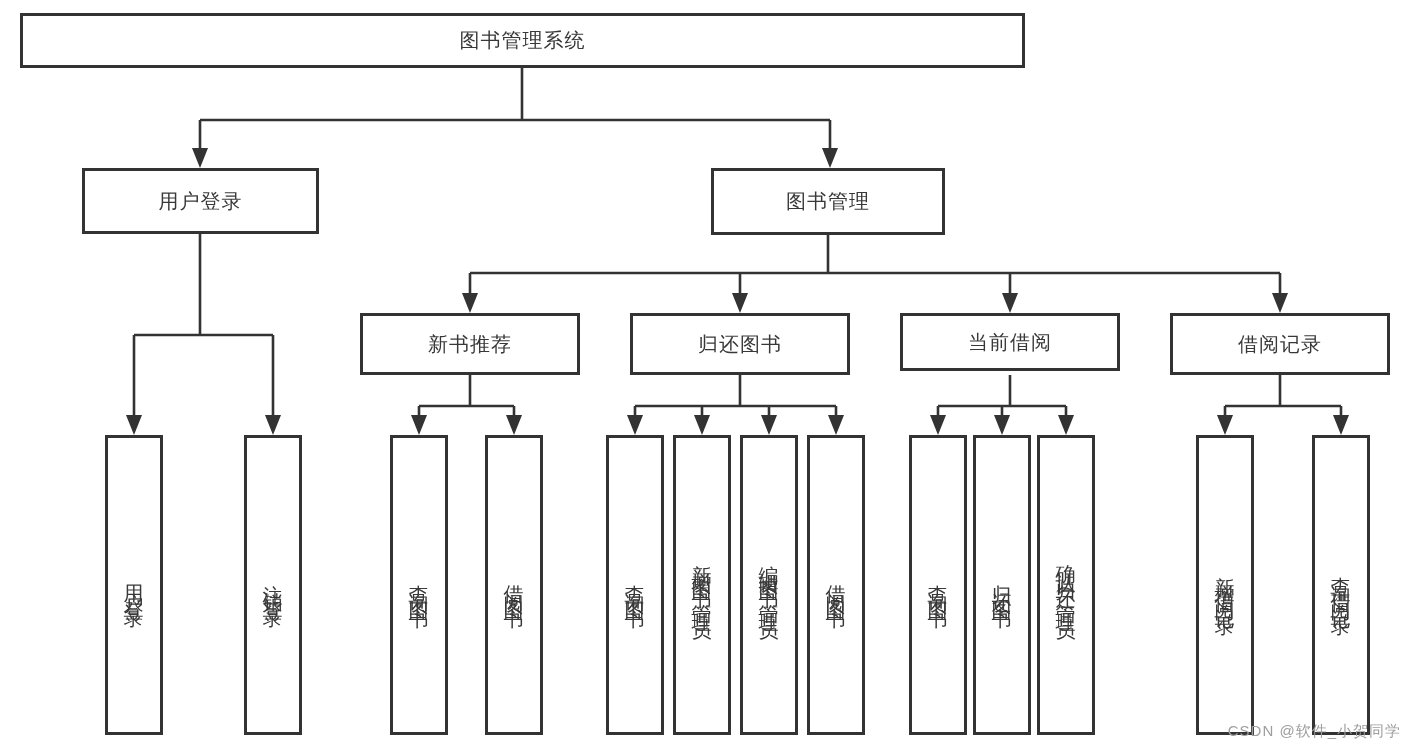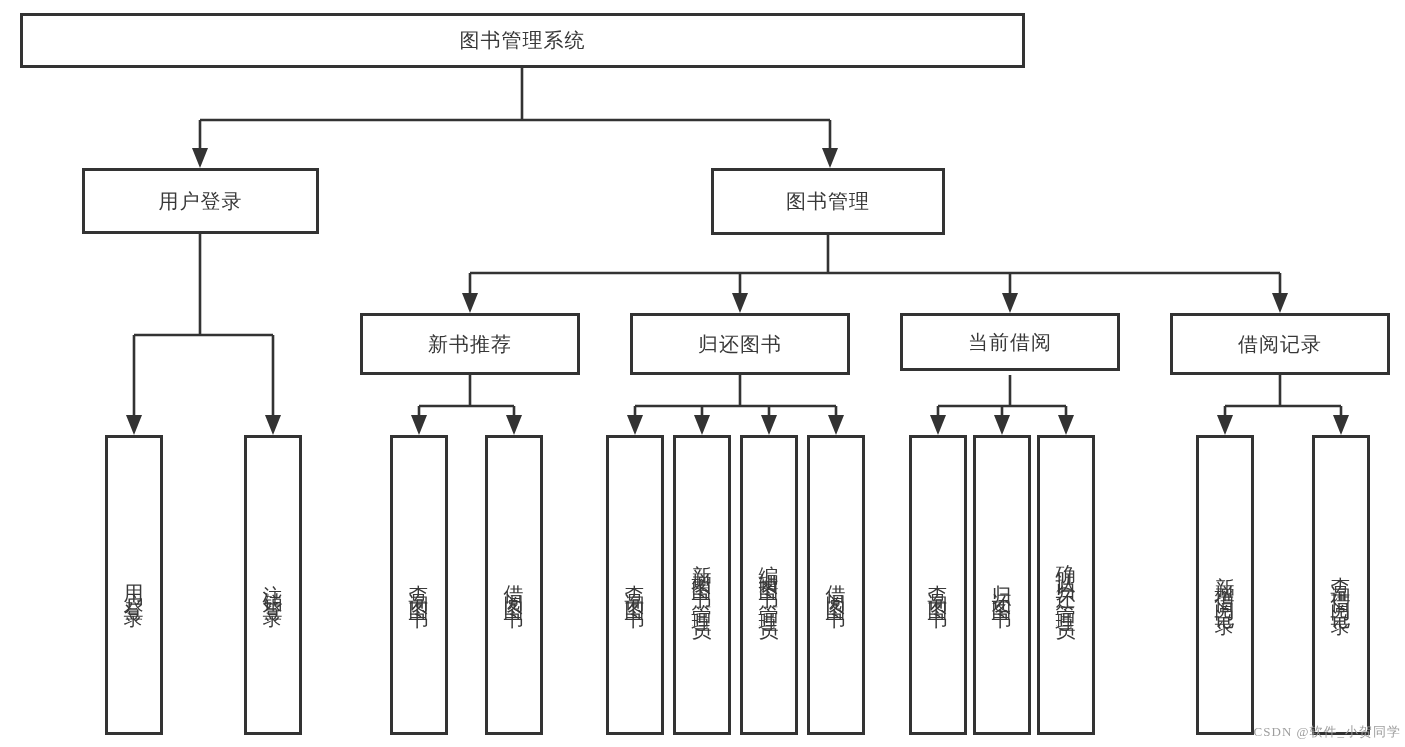--- a/index.html
+++ b/index.html
@@ -36,24 +36,23 @@
     writing-mode:vertical-rl;
     text-orientation:mixed;
     font-size:20px;
     letter-spacing:8px;
     line-height:1;
   }
   .watermark{
     position:absolute;
     right:4px;bottom:6px;
     z-index:5;
-    font-size:13px;
+    font-size:15px;
     color:var(--wm);
     letter-spacing:1px;
-    font-family:Liberation Serif, serif;
   }
 </style>
 </head>
 <body>
 
 <div class="stage">
 
   <svg class="connectors" width="1405" height="747" viewBox="0 0 1405 747" aria-hidden="true">
 
     <path class="ln" d="M522,68 V120 M200,120 H830 M200,120 V150 M830,120 V150"></path>

